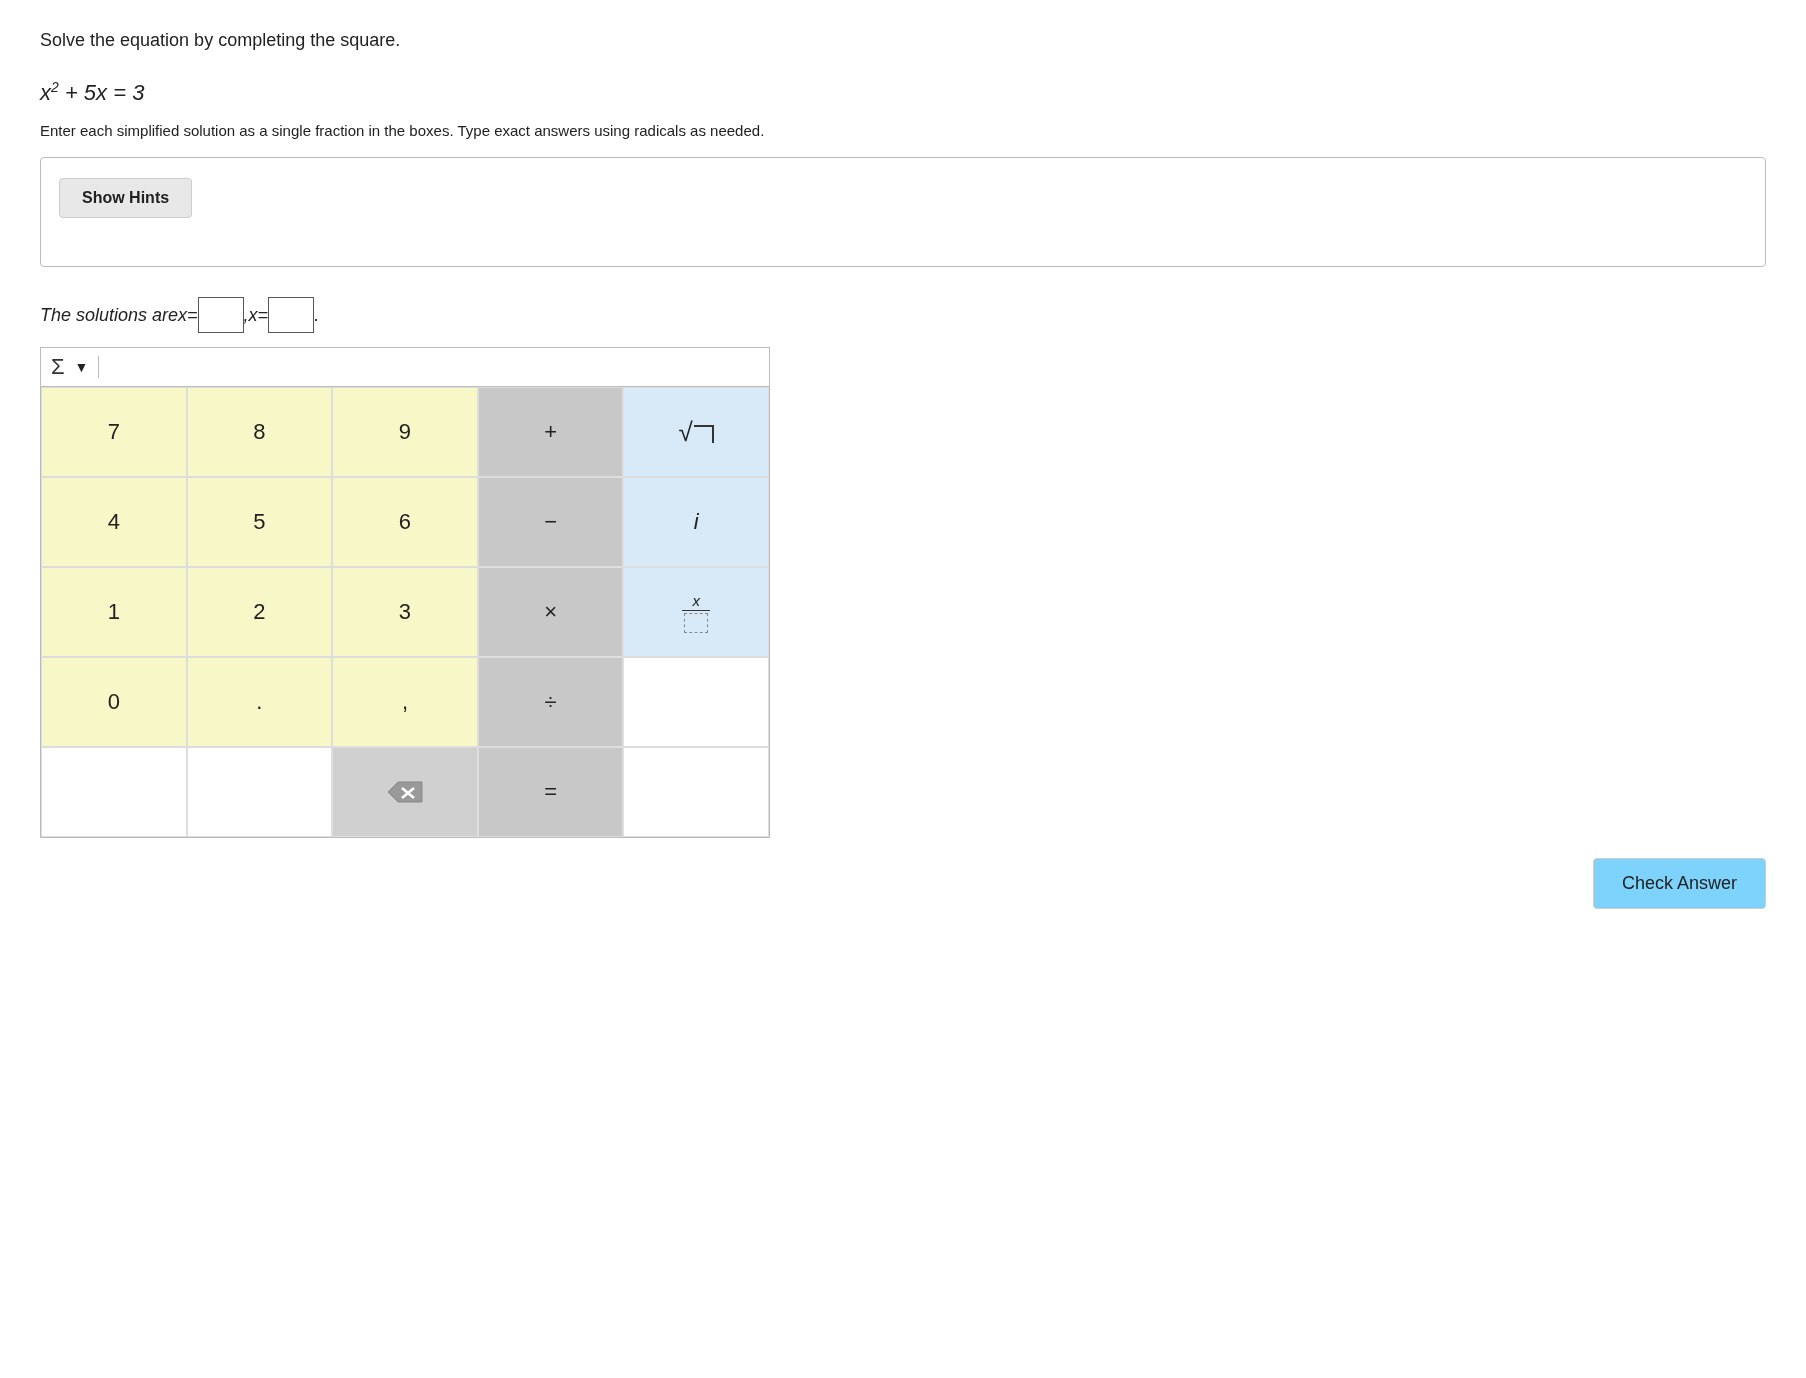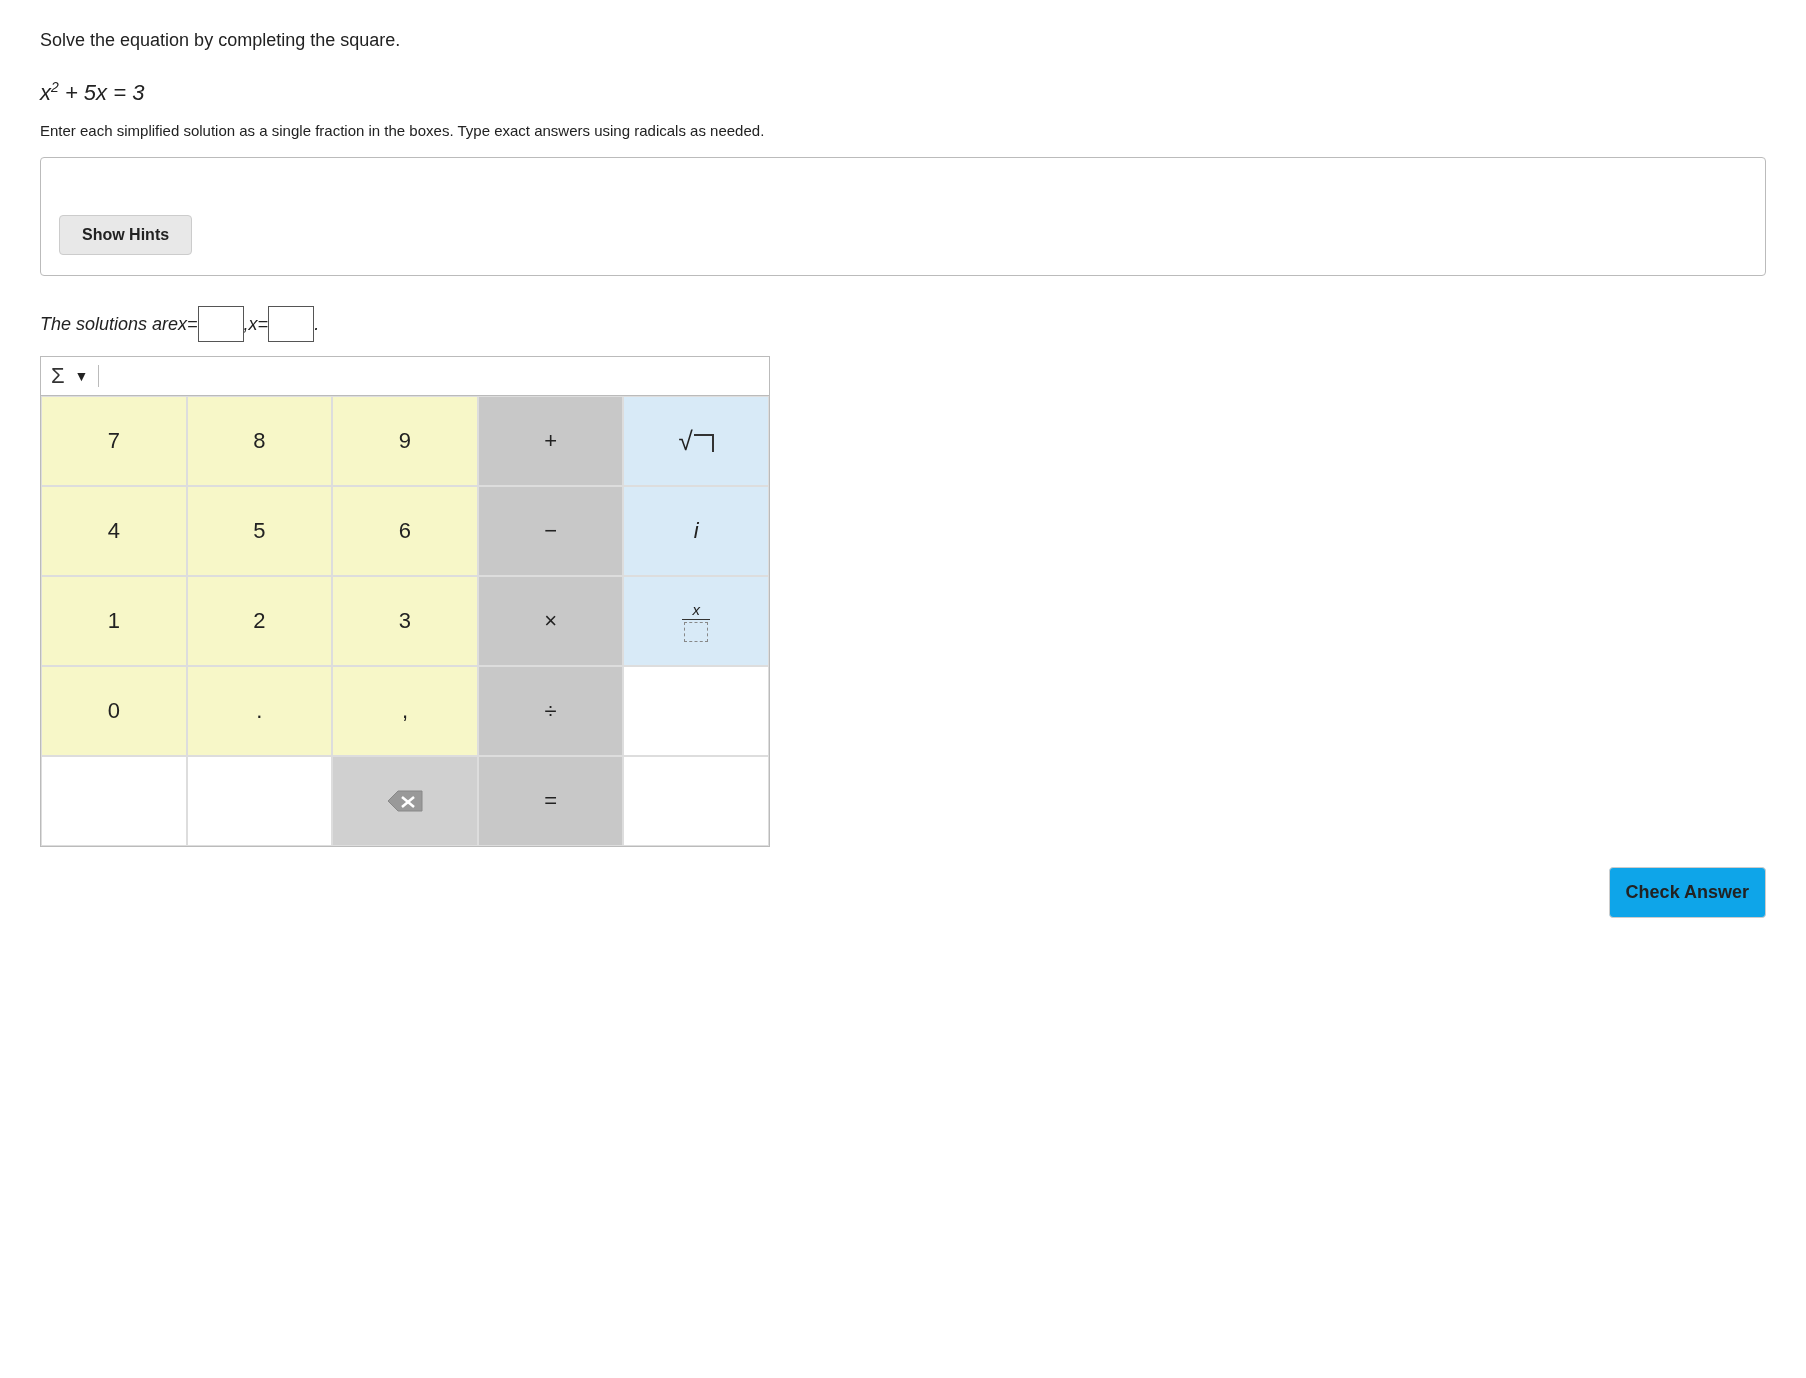--- a/index.html
+++ b/index.html
@@ -32,21 +32,20 @@
     }
     .show-hints-btn {
       background: #e8e8e8;
       border: 1px solid #ccc;
       border-radius: 4px;
       padding: 10px 22px;
       font-size: 16px;
       font-weight: bold;
       cursor: pointer;
       color: #222;
-      margin-top: 37px;
     }
 
     .solutions-row {
       display: flex;
       align-items: center;
       margin-bottom: 14px;
       font-size: 18px;
     }
     .solutions-row span { font-style: italic; }
     .answer-box {
@@ -128,28 +127,27 @@
       height: 20px;
       margin-top: 2px;
     }
 
     .check-answer-area {
       display: flex;
       justify-content: flex-end;
       margin-top: 20px;
     }
     .check-answer-btn {
-      background: #0ea5e9;
+      background: #7dd3fc;
       border: 1px solid #ccc;
       border-radius: 4px;
-      padding: 14px 16px;
+      padding: 14px 28px;
       font-size: 18px;
       cursor: pointer;
       color: #222;
-      font-weight: bold;
     }
   </style>
 </head>
 <body>
 
 
 
 
 <div class="problem-statement">Solve the equation by completing the square.</div>
 

